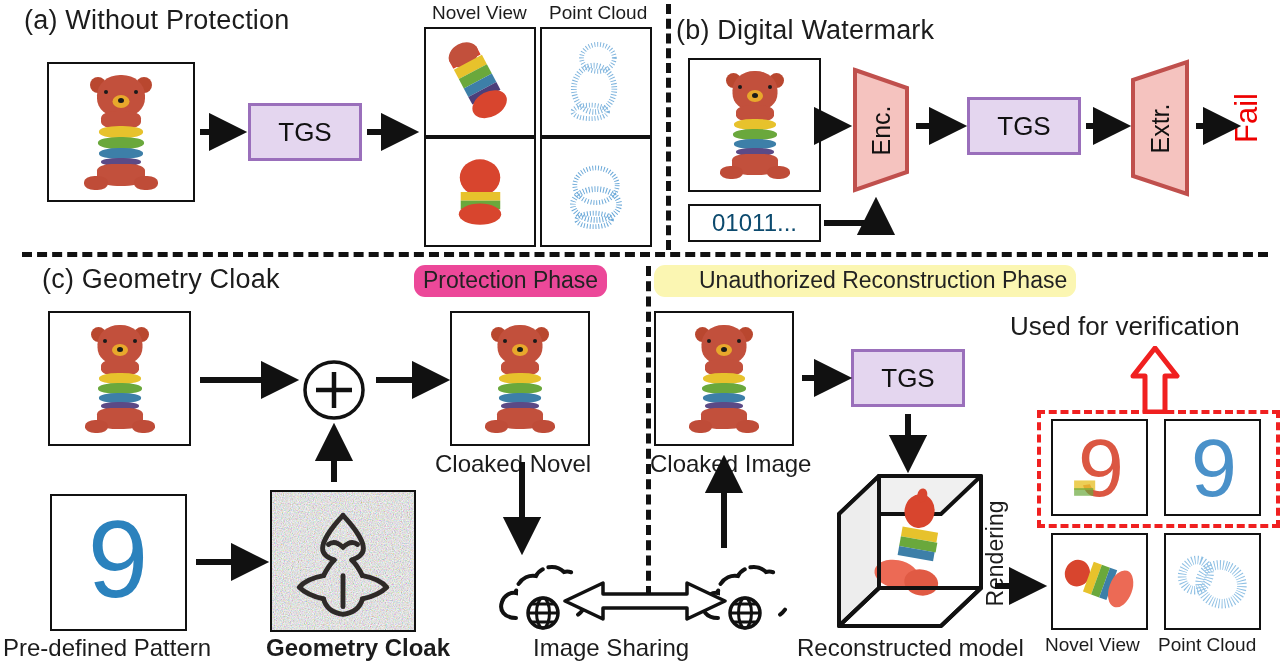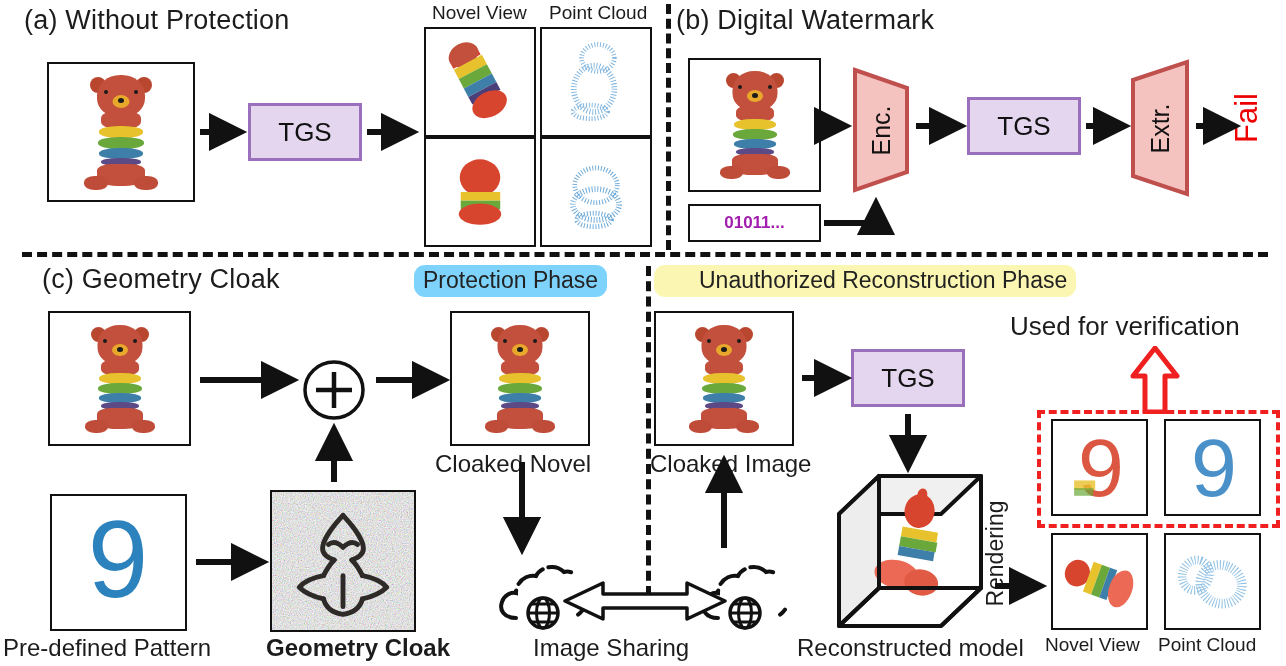--- a/index.html
+++ b/index.html
@@ -11,28 +11,28 @@
   
   .imgframe{position:absolute;background:#fff;border:2.5px solid #111;box-sizing:border-box;}
   .thumb{position:absolute;background:#fff;border:2.5px solid #111;box-sizing:border-box;overflow:hidden;}
 
   
   .lbl{position:absolute;white-space:nowrap;color:#1c1c1c;}
   .panel-title{font-size:27px;letter-spacing:.2px;}
   .cap{font-size:24px;}
   .smallcap{font-size:19px;}
   .phase{position:absolute;white-space:nowrap;font-size:23px;padding:2px 9px 3px;border-radius:11px;color:#222;}
-  .ph-green{background:#7dd3fc;}
+  .ph-green{background:#ec4899;}
   .ph-yellow{background:#fbf6b2;}
 
   
   .tgs{position:absolute;background:#e4d6ef;border:3px solid #9a6fbb;box-sizing:border-box;
        display:flex;align-items:center;justify-content:center;font-size:26px;color:#111;}
   .binbox{position:absolute;background:#fff;border:2.5px solid #111;box-sizing:border-box;
-       display:flex;align-items:center;justify-content:center;font-size:17px;color:#a21caf;font-weight:bold;}
+       display:flex;align-items:center;justify-content:center;font-size:24px;color:#0c4a6e;}
 
   
   .trap{position:absolute;}
   .trap svg{position:absolute;left:0;top:0;overflow:visible;}
   .trap .tlabel{position:absolute;left:0;top:0;width:100%;height:100%;
        display:flex;align-items:center;justify-content:center;font-size:25px;color:#111;}
   .rot90{transform:rotate(-90deg);}
 
   .failtxt{position:absolute;color:#ee0000;font-size:31px;transform:rotate(-90deg);
        transform-origin:center center;white-space:nowrap;}
@@ -137,21 +137,21 @@
     </svg>
   </div>
   <div class="thumb" style="left:540px;top:137px;width:112px;height:110px;">
     <svg class="pc" viewBox="0 0 112 110">
       <ellipse cx="56" cy="48" rx="22" ry="18" fill="none" stroke="#6aa8d8" stroke-width="5" stroke-dasharray="1 2"></ellipse>
       <ellipse cx="56" cy="68" rx="24" ry="16" fill="none" stroke="#6aa8d8" stroke-width="6" stroke-dasharray="1 2"></ellipse>
       <ellipse cx="54" cy="84" rx="18" ry="7" fill="none" stroke="#6aa8d8" stroke-width="5" stroke-dasharray="1 2"></ellipse>
     </svg>
   </div>
 
-  <div class="lbl panel-title" style="left:676px;top:5px;">(b) Digital Watermark</div>
+  <div class="lbl panel-title" style="left:676px;top:15px;">(b) Digital Watermark</div>
 
   <div class="imgframe" style="left:688px;top:58px;width:133px;height:134px;">
     <div class="bear" style="width:70px;height:112px;">
       <div class="ear" style="left:6px;top:4px;width:15px;height:15px;"></div>
       <div class="ear" style="right:6px;top:4px;width:15px;height:15px;"></div>
       <div class="head" style="top:2px;width:45px;height:40px;"></div>
       <div class="eye" style="left:18px;top:16px;width:4px;height:4px;"></div>
       <div class="eye" style="right:18px;top:16px;width:4px;height:4px;"></div>
       <div class="snout" style="top:21px;width:16px;height:12px;"></div>
       <div class="nose" style="top:24px;width:6px;height:5px;"></div>

